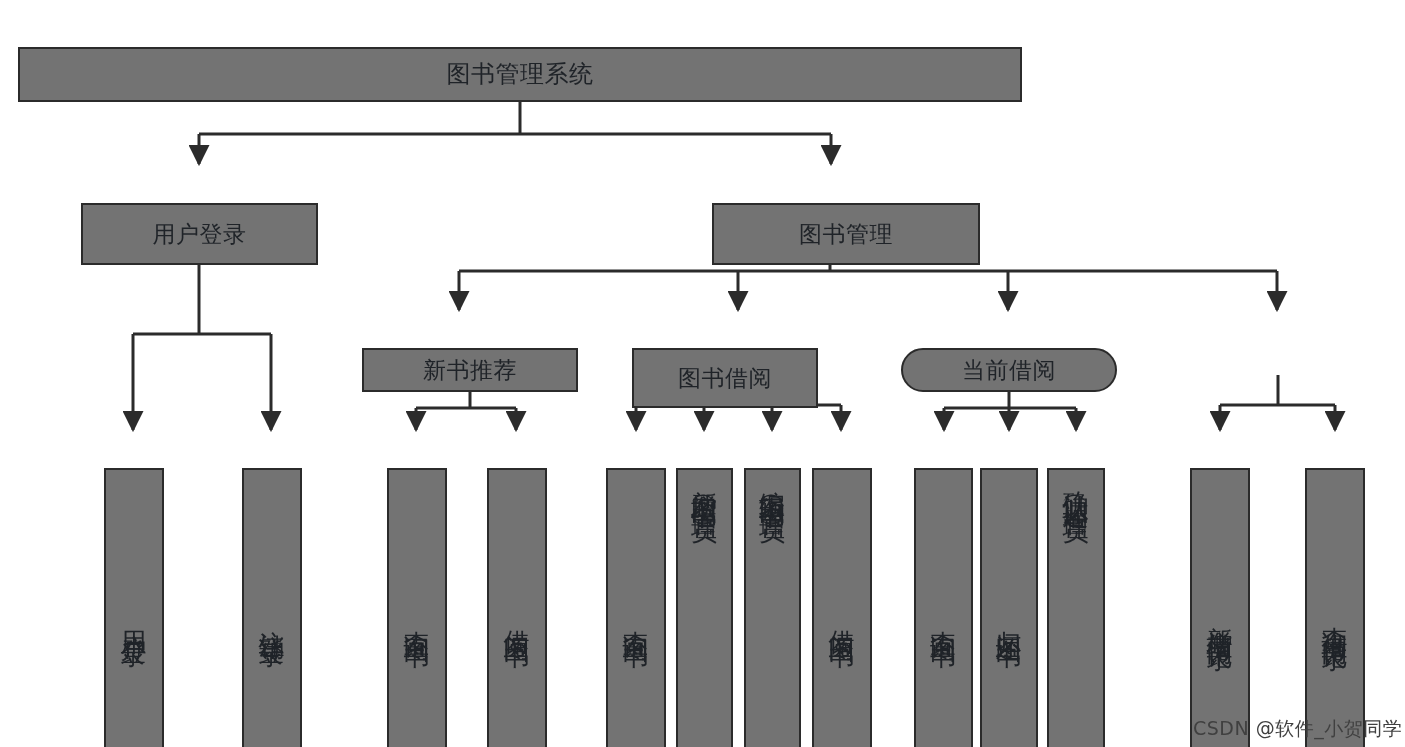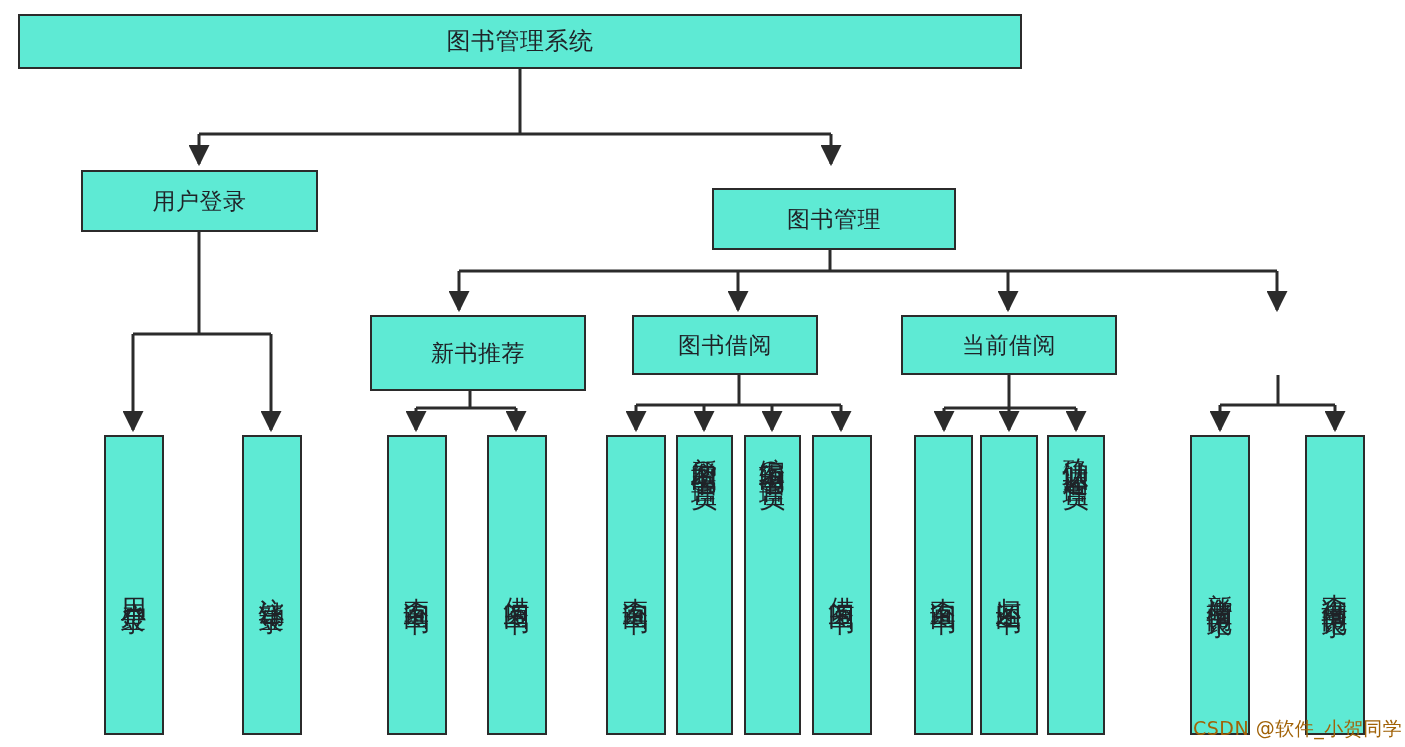--- a/index.html
+++ b/index.html
@@ -23,26 +23,27 @@
     position: absolute;
     left: 0;
     top: 0;
     width: 1405px;
     height: 747px;
     pointer-events: none;
   }
   .node {
     position: absolute;
     box-sizing: border-box;
-    background: #5eead4;
+    background: #737373;
     border: 2px solid #2b2b2b;
     display: flex;
     align-items: center;
     justify-content: center;
     z-index: 2;
+    margin-top: 33px;
   }
   .node .label {
     display: block;
     text-align: center;
     color: #1f2328;
     line-height: 1.22;
     white-space: pre;
   }
   
   .node.h .label {
@@ -65,21 +66,21 @@
     letter-spacing: 4px;
     line-height: 1;
     margin: 0 auto;
   }
   .node.v.mid {
     align-items: center;
   }
   .watermark {
     position: absolute;
     font-size: 19px;
-    color: #a16207;
+    color: #404040;
     letter-spacing: 0.5px;
     white-space: nowrap;
     z-index: 5;
     user-select: none;
   }
 </style>
 </head>
 <body>
 
 <div id="canvas">
@@ -134,31 +135,31 @@
     </g>
   </svg>
 
   <div class="node h root" style="left:18px; top:14px; width:1004px; height:55px;">
     <span class="label">图书管理系统</span>
   </div>
 
   <div class="node h" style="left:81px; top:170px; width:237px; height:62px;">
     <span class="label">用户登录</span>
   </div>
-  <div class="node h" style="left:712px; top:188px; width:244px; height:62px;">
+  <div class="node h" style="left:712px; top:170px; width:268px; height:62px;">
     <span class="label">图书管理</span>
   </div>
 
-  <div class="node h" style="left:370px; top:315px; width:216px; height:76px;">
+  <div class="node h" style="left:362px; top:315px; width:216px; height:44px;">
     <span class="label">新书推荐</span>
   </div>
   <div class="node h" style="left:632px; top:315px; width:186px; height:60px;">
     <span class="label">图书借阅</span>
   </div>
-  <div class="node h" style="left:901px; top:315px; width:216px; height:60px;">
+  <div class="node h" style="left:901px; top:315px; width:216px; height:44px;border-radius:24px;">
     <span class="label">当前借阅</span>
   </div>
 
   <div class="node v mid" style="left:104px; top:435px; width:60px; height:300px;">
     <span class="label">用户登录</span>
   </div>
   <div class="node v mid" style="left:242px; top:435px; width:60px; height:300px;">
     <span class="label">注销登录</span>
   </div>
 

